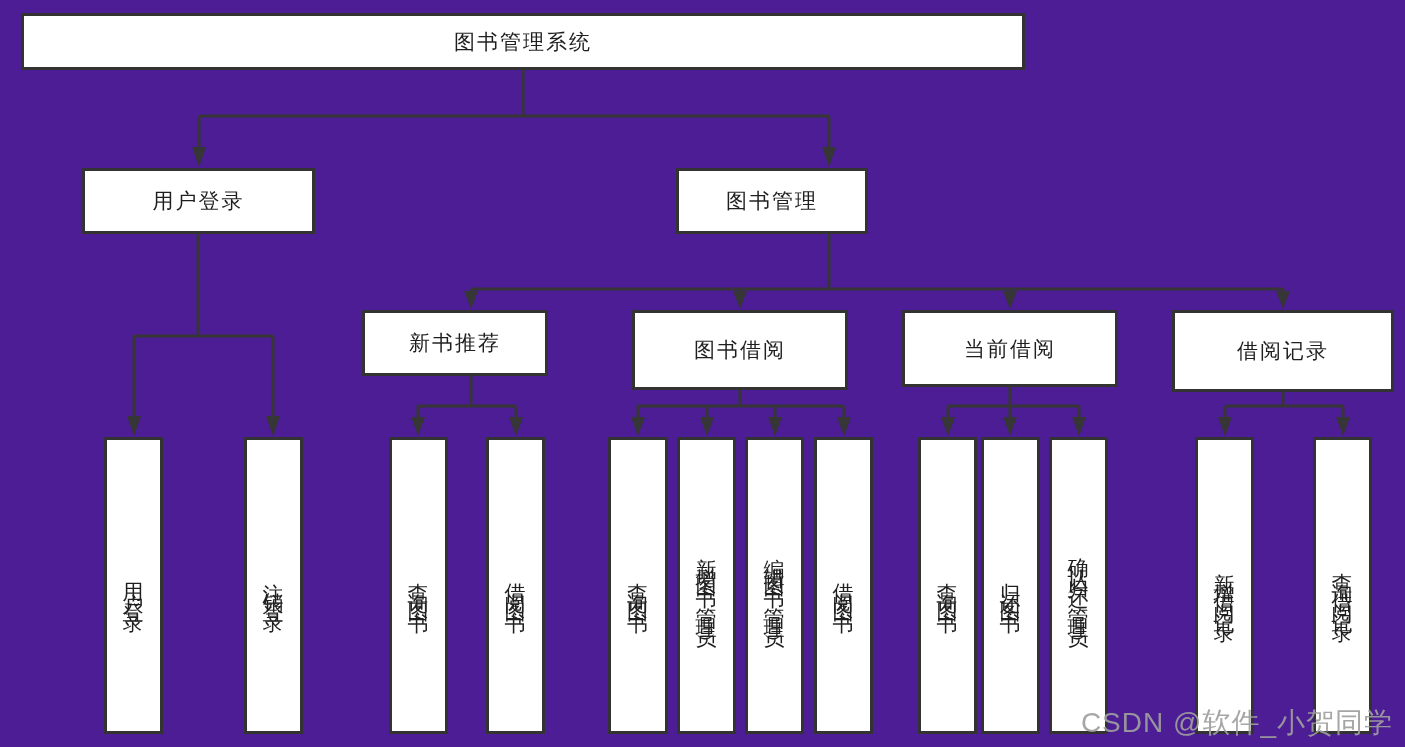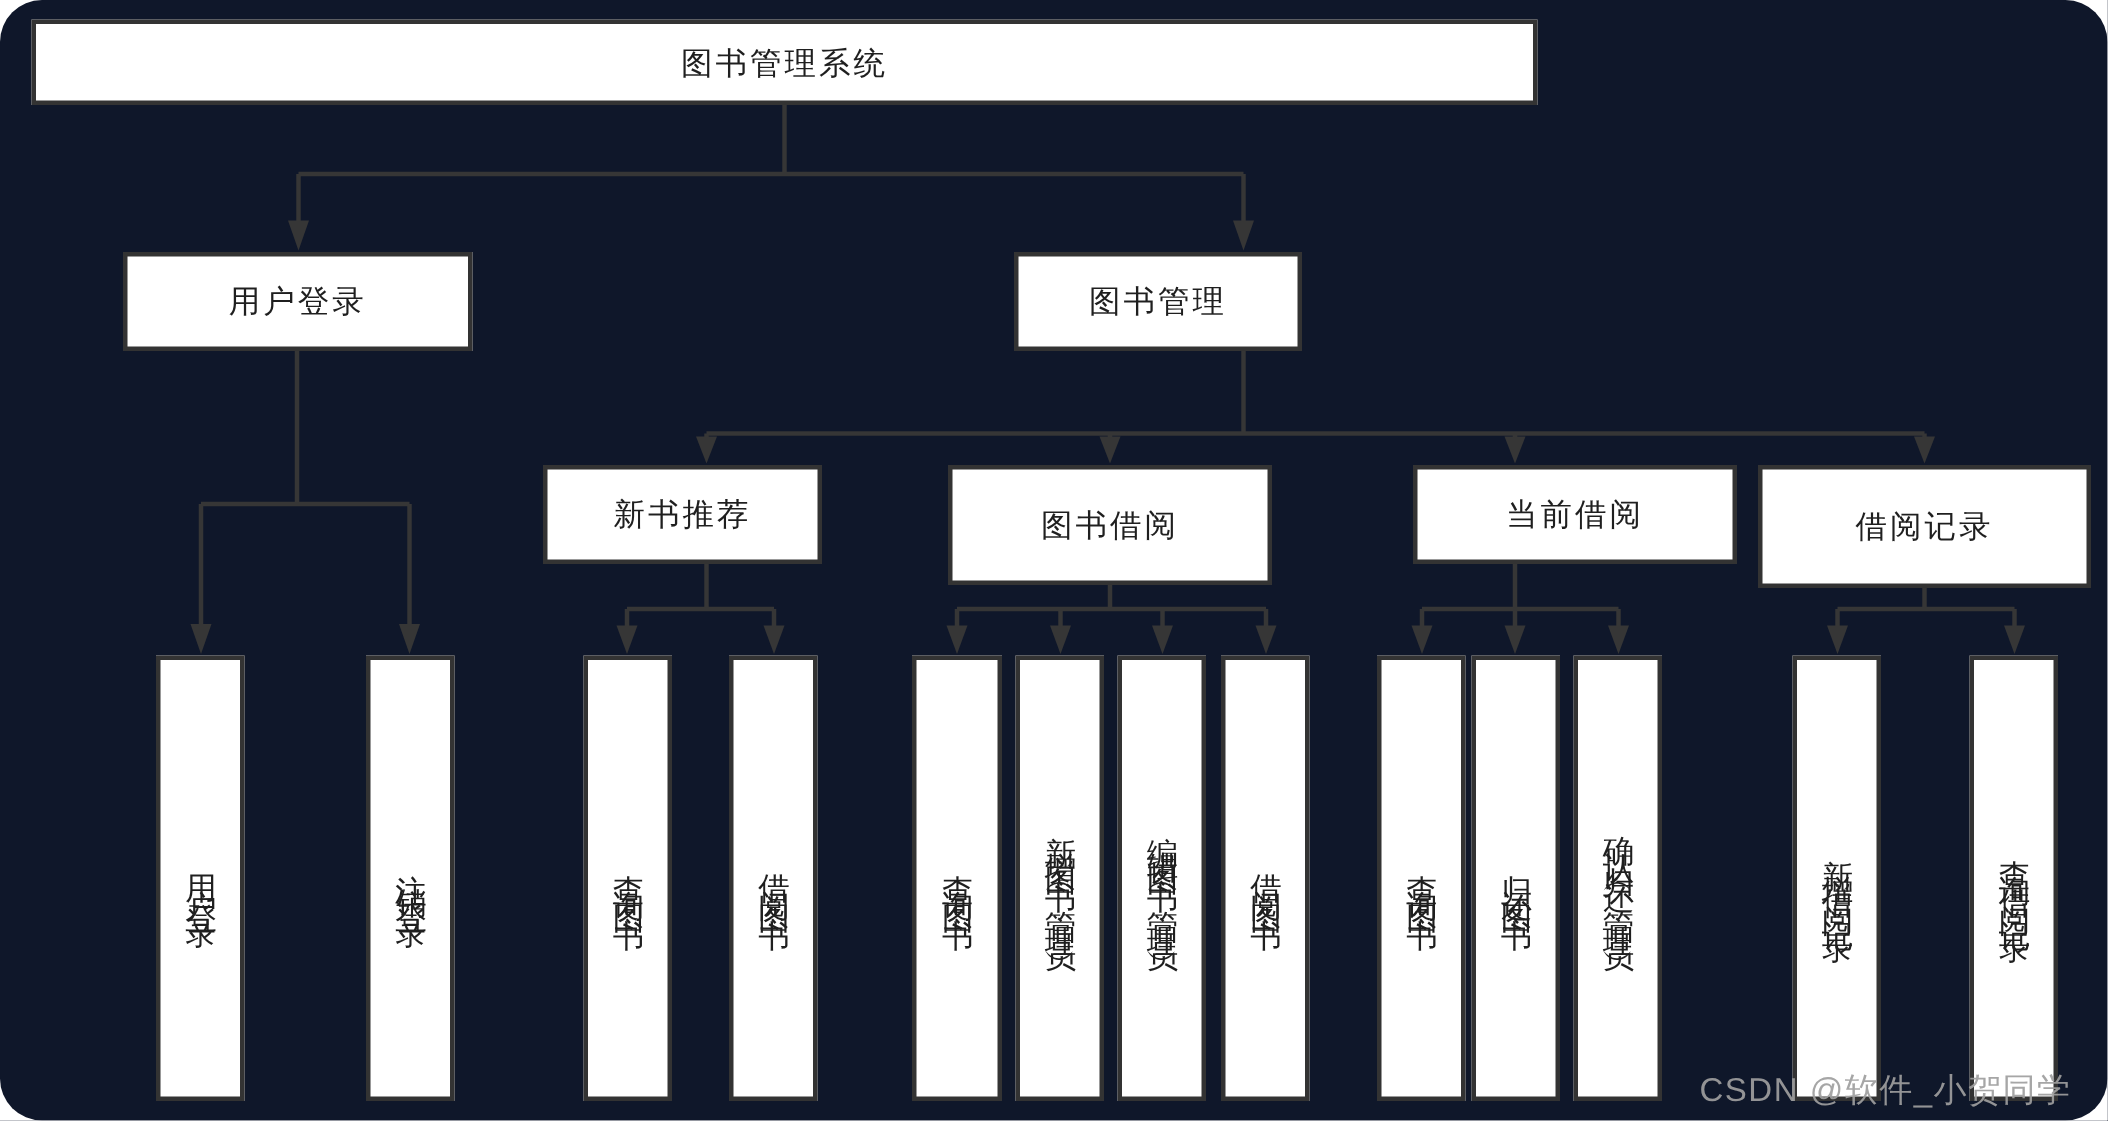--- a/index.html
+++ b/index.html
@@ -1,25 +1,24 @@
 <!DOCTYPE html>
 <html><head>
 <meta charset="utf-8">
 <style>
   * { margin: 0; padding: 0; box-sizing: border-box; }
   html, body { background: #ffffff; }
   .stage {
     position: relative;
     width: 1405px;
     height: 747px;
-    background: #0f172a;
+    background: #4c1d95;
     overflow: hidden;
     font-family: "Liberation Sans", sans-serif;
     color: #1f1f1f;
-    border-radius: 28px;
   }
   .connectors {
     position: absolute;
     left: 0; top: 0;
     width: 1405px; height: 747px;
   }
   .connectors path {
     stroke: #363636;
     stroke-width: 3;
     fill: none;
@@ -43,23 +42,23 @@
   }
   .vbox {
     writing-mode: vertical-rl;
     text-orientation: mixed;
     font-size: 21px;
     letter-spacing: 10px;
     line-height: 1;
   }
   .watermark {
     position: absolute;
-    right: 24px;
+    right: 12px;
     bottom: 5px;
-    font-size: 22px;
+    font-size: 28px;
     color: rgba(158,158,158,0.92);
     letter-spacing: 1px;
     white-space: nowrap;
     z-index: 5;
     margin-top: 11px;
   }
 </style>
 </head>
 <body>
 
@@ -101,21 +100,21 @@
     <polygon points="1336,417 1350,417 1343,436"></polygon>
   </svg>
 
   <div class="node hbox" style="left:21px; top:13px; width:1004px; height:57px;">图书管理系统</div>
 
   <div class="node hbox" style="left:82px; top:168px; width:233px; height:66px;">用户登录</div>
   <div class="node hbox" style="left:676px; top:168px; width:192px; height:66px;font-family:Liberation Mono, monospace;">图书管理</div>
 
   <div class="node hbox" style="left:362px; top:310px; width:186px; height:66px;">新书推荐</div>
   <div class="node hbox" style="left:632px; top:310px; width:216px; height:80px;">图书借阅</div>
-  <div class="node hbox" style="left:902px; top:310px; width:216px; height:66px;margin-left:40px;">当前借阅</div>
+  <div class="node hbox" style="left:902px; top:310px; width:216px; height:77px;">当前借阅</div>
   <div class="node hbox" style="left:1172px; top:310px; width:222px; height:82px;">借阅记录</div>
 
   <div class="node vbox" style="left:104px; top:437px; width:59px; height:297px;">用户登录</div>
   <div class="node vbox" style="left:244px; top:437px; width:59px; height:297px;">注销登录</div>
 
   <div class="node vbox" style="left:389px; top:437px; width:59px; height:297px;">查询图书</div>
   <div class="node vbox" style="left:486px; top:437px; width:59px; height:297px;">借阅图书</div>
 
   <div class="node vbox" style="left:608px; top:437px; width:60px; height:297px;">查询图书</div>
   <div class="node vbox" style="left:677px; top:437px; width:59px; height:297px;">新增图书（管理员）</div>

